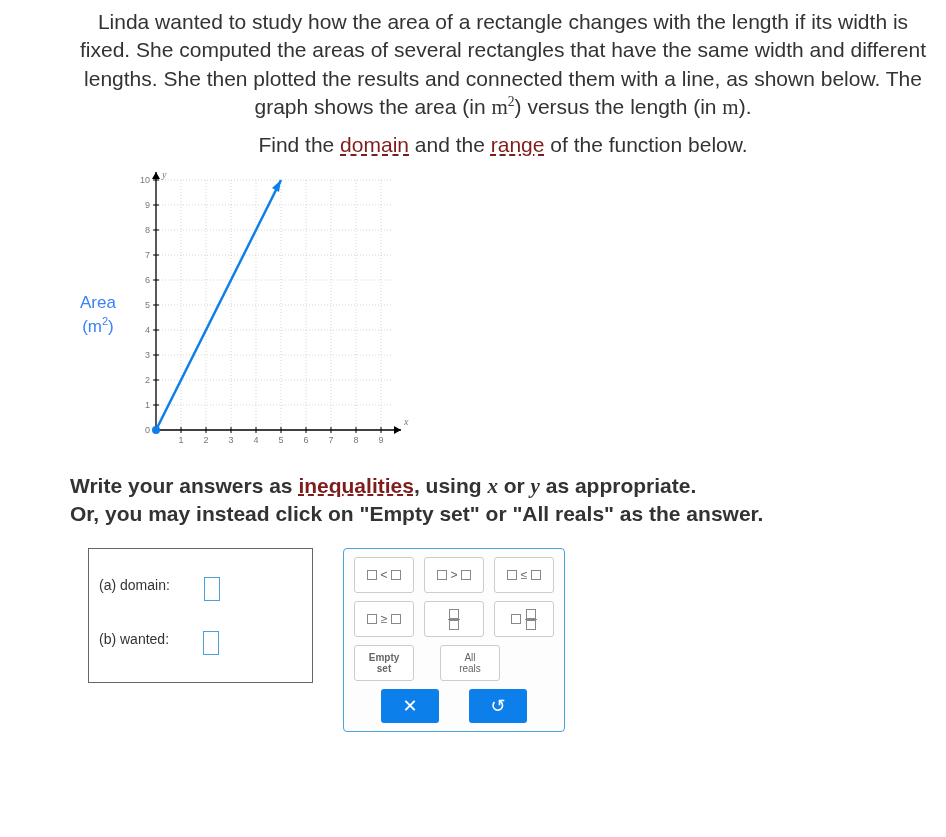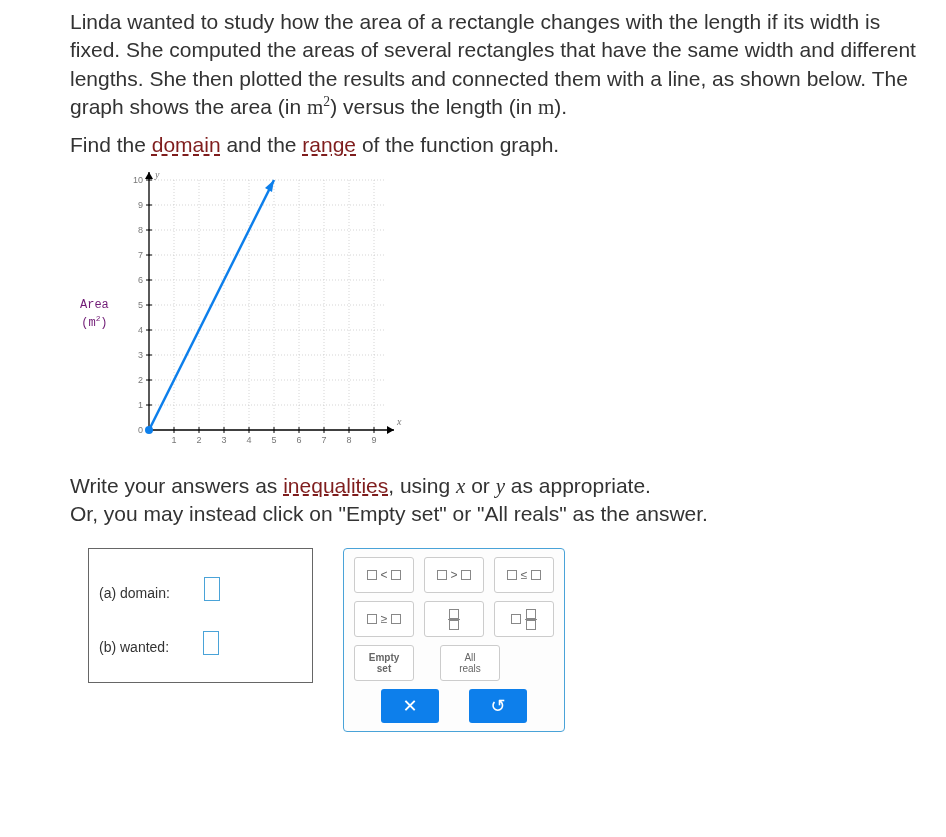--- a/index.html
+++ b/index.html
@@ -12,75 +12,77 @@
   }
   .page {
     padding: 8px 0 20px 70px;
   }
   .problem-text {
     font-size: 21px;
     line-height: 1.35;
     color: #333;
     margin-bottom: 10px;
     padding-right: 10px;
+    text-align: center;
   }
   .link-term {
     color: #7f1d1d;
     text-decoration: underline dashed;
     text-underline-offset: 2px;
   }
   .chart-wrap {
     display: flex;
     align-items: center;
     margin: 10px 0 6px 10px;
   }
   .y-axis-label {
-    font-size: 12px;
-    font-family: Liberation Mono, monospace;
-    color: #701a75;
+    font-size: 17px;
+    font-family: Liberation Sans, sans-serif;
+    color: #3b82f6;
     margin-right: 10px;
     text-align: center;
     line-height: 1.3;
   }
   .x-axis-label-row {
     text-align: center;
     font-size: 13px;
     font-family: Arial, sans-serif;
     color: #333;
     margin-left: 120px;
     width: 260px;
     margin-bottom: 16px;
   }
   .sub-text {
     font-size: 21px;
     line-height: 1.35;
     color: #333;
     margin-top: 12px;
     margin-bottom: 20px;
+    font-weight: bold;
   }
   .answer-row {
     display: flex;
     align-items: flex-start;
     gap: 30px;
     margin-top: 18px;
     margin-left: 18px;
   }
   .answer-box {
     border: 1px solid #666;
     width: 225px;
     height: 135px;
     padding: 12px 10px;
     box-sizing: border-box;
     display: flex;
     flex-direction: column;
     justify-content: space-around;
   }
   .answer-line {
     display: flex;
-    align-items: flex-end;
+    align-items: flex-start;
     font-size: 14px;
     color: #333;
     gap: 28px;
   }
   .blank-field {
     display: inline-block;
     border: 1px solid #4aa3d8;
     width: 14px;
     height: 22px;
     margin-left: 6px;
@@ -152,21 +154,21 @@
 </head>
 <body>
 
 <div class="page">
 
   <div class="problem-text">
     <span>Linda wanted to study how the area of a rectangle changes with the length if its width is fixed. She computed the areas of several rectangles that have the same width and different lengths. She then plotted the results and connected them with a line, as shown below. The graph shows the area (in </span><span class="serif"><span>m</span><sup>2</sup></span><span>) versus the length (in </span><span class="serif">m</span><span>).</span>
   </div>
 
   <div class="problem-text">
-    <span>Find the </span><span class="link-term">domain</span><span> and the </span><span class="link-term">range</span><span> of the function graph.</span>
+    <span>Find the </span><span class="link-term">domain</span><span> and the </span><span class="link-term">range</span><span> of the function below.</span>
   </div>
 
   <div class="chart-wrap">
     <div class="y-axis-label">
       <span>Area</span><br>
       <span>(m</span><sup>2</sup><span>)</span>
     </div>
     <svg width="290" height="290" viewBox="0 0 290 290">
 
       <g>

